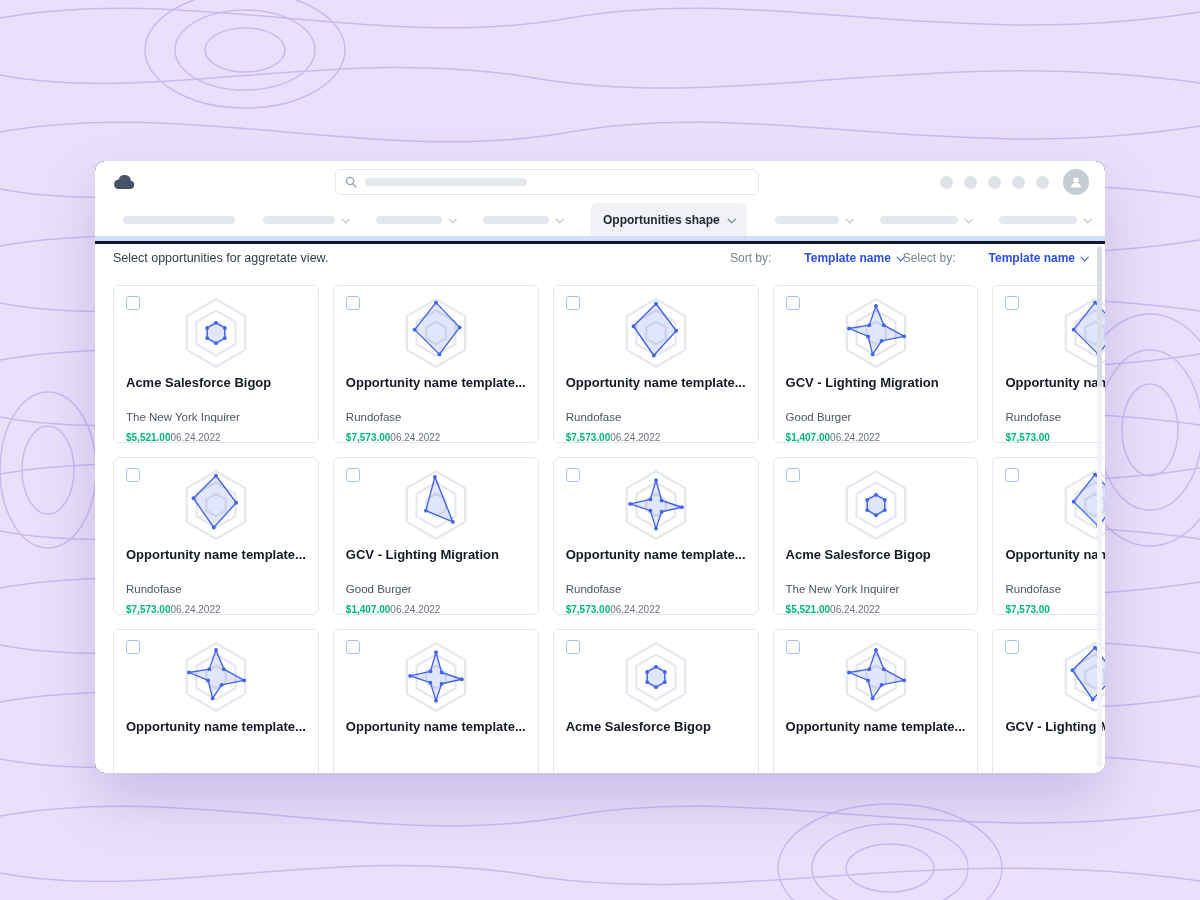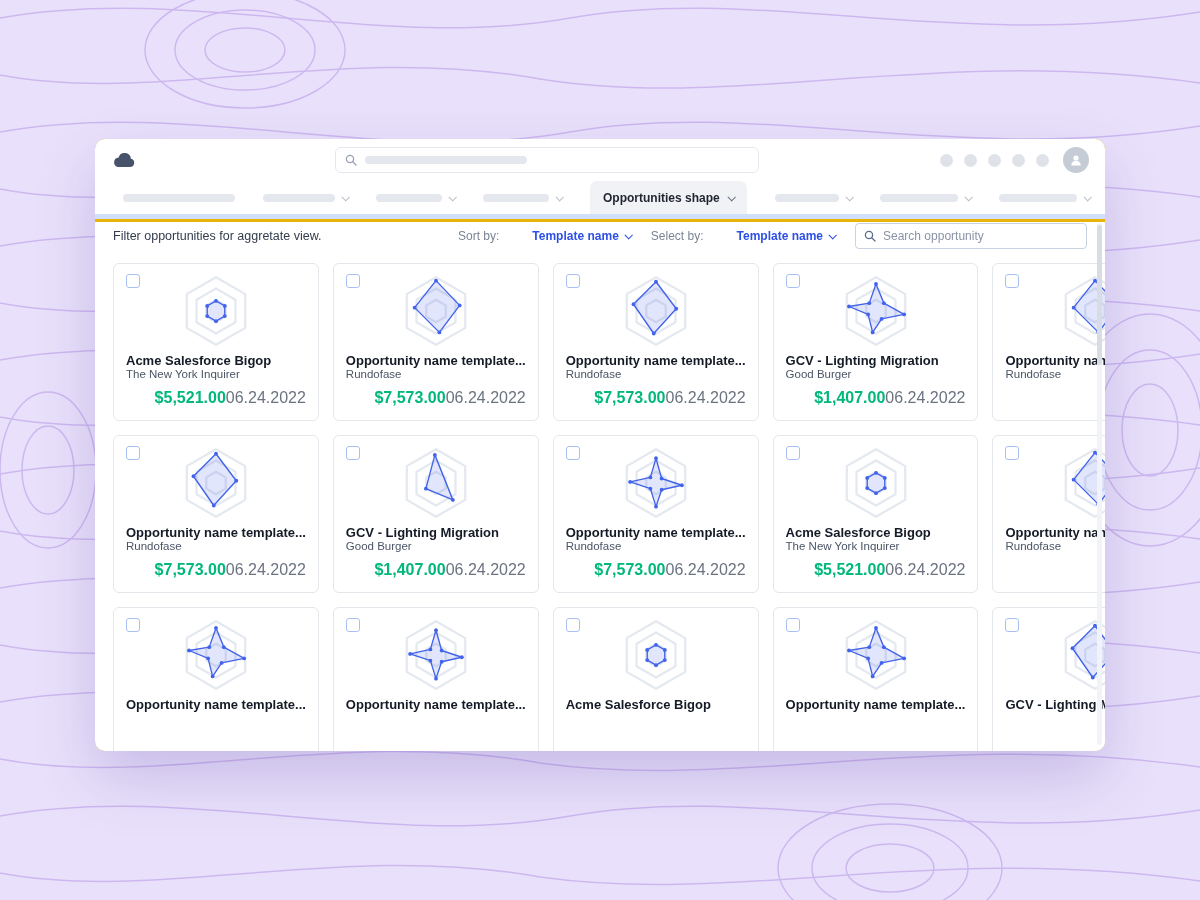--- a/index.html
+++ b/index.html
@@ -6,22 +6,22 @@
   html,body { width:1200px; height:900px; overflow:hidden; }
   body {
     background:#e9e1fb;
     font-family:"Liberation Sans", sans-serif;
     position:relative;
   }
   .bg-svg { position:absolute; inset:0; }
 
   
   .window {
-    position:absolute; left:95px; top:139px; width:1010px; height:612px;
-    background:#eab308; border-radius:10px; overflow:hidden;
+    position:absolute; left:95px; top:161px; width:1010px; height:612px;
+    background:#0f172a; border-radius:10px; overflow:hidden;
     box-shadow:0 26px 60px rgba(84,56,160,.22);
   }
 
   
   .topbar { height:42px; display:flex; align-items:center; padding:0 16px; background:#fff; }
   .logo { width:26px; height:20px; flex:0 0 auto; }
   .search-shell {
     margin-left:198px; width:424px; height:26px;
     border:1px solid #e3e7ee; border-radius:6px;
     display:flex; align-items:center; gap:8px; padding:0 9px;
@@ -52,39 +52,39 @@
   .content { padding:0 18px; height:532px; position:relative; background:#fff; }
   .tabsrow { height:40px; display:flex; align-items:stretch; }
   .tab { display:flex; align-items:center; gap:7px; font-size:13px; cursor:pointer; }
   .tab-overview { color:#2d50e6; font-weight:700; border-bottom:2px solid #2d50e6; padding:0 2px; margin-right:28px; }
   .tab-settings { color:#273042; font-weight:700; padding:0 2px; }
   .gear { font-size:14px; color:#6d7686; line-height:1; }
   .results { margin-left:auto; align-self:center; font-size:12px; color:#6b7280; }
 
   .subheader { margin-top:3px; display:flex; align-items:center; height:28px; }
   .prompt { font-size:12.5px; color:#323c4d; }
-  .controls { margin-left:auto; display:flex; align-items:center; gap:20px; }
+  .controls { margin-left:auto; display:flex; align-items:center; }
   .ctl { display:flex; align-items:center; gap:6px; cursor:pointer; }
   .ctl-label { font-size:12px; color:#7b8494; }
   .ctl-value { font-size:12px; color:#2d50e6; font-weight:700;margin-left:27px; }
   .searchbox {
     width:232px; height:26px; border:1px solid #c9d2e0; border-radius:4px;
     display:flex; align-items:center; padding:0 8px; gap:7px; background:#fff;
   }
   .searchbox input { border:none; outline:none; flex:1; font-size:12px; color:#334155; font-family:inherit; background:transparent; }
   .searchbox input::placeholder { color:#8a93a6; }
 
   
   .grid { margin-top:13px; display:grid; grid-template-columns:repeat(5,1fr); gap:14px; }
   .card { border:1px solid #e4e7ec; border-radius:6px; background:#fff; padding:10px 12px 9px; position:relative; height:158px; }
   .checkbox { position:absolute; top:10px; left:12px; width:14px; height:14px; border:1.5px solid #a9c0f5; border-radius:3px; background:#fff; }
   .chart { display:flex; justify-content:center; margin-top:1px; }
   .card-title { margin-top:6px; font-size:13px; font-weight:700; color:#141a26; white-space:nowrap; overflow:hidden; text-overflow:ellipsis; }
-  .card-subtitle { margin-top:0; font-size:11.5px; color:#4b5565; }
-  .card-footer { margin-top:9px; display:flex; justify-content:flex-end; align-items:center; font-size:16px; }
+  .card-subtitle { margin-top:21px; font-size:11.5px; color:#4b5565; }
+  .card-footer { margin-top:9px; display:flex; justify-content:flex-start; align-items:center; font-size:10px; }
   .price { font-weight:700; }
   .date { color:#6b7280; }
 
   
   .scrollbar { position:absolute; right:3px; top:84px; bottom:6px; width:5px; border-radius:3px; background:#f1f3f6; }
   .scroll-thumb { position:absolute; top:2px; left:0; width:5px; height:140px; border-radius:3px; background:#d8dde5; }
 </style>
 </head>
 <body>
 
@@ -185,39 +185,32 @@
         <span class="chev"></span>
       </div>
   </div>
 
   <div class="strip"></div>
 
   <div class="content">
 
 
     <div class="subheader">
-      <div class="prompt">Filter opportunities for aggretate view.</div>
+      <div class="prompt">Select opportunities for aggretate view.</div>
       <div class="controls">
         <div class="ctl">
           <span class="ctl-label">Sort by:</span>
           <span class="ctl-value">Template name</span>
           <span class="chev blue"></span>
         </div>
         <div class="ctl">
           <span class="ctl-label">Select by:</span>
           <span class="ctl-value">Template name</span>
           <span class="chev blue"></span>
         </div>
-        <div class="searchbox">
-          <svg width="12" height="12" viewBox="0 0 12 12">
-            <circle cx="5" cy="5" r="3.6" fill="none" stroke="#5a6b8c" stroke-width="1.3"></circle>
-            <line x1="8" y1="8" x2="11" y2="11" stroke="#5a6b8c" stroke-width="1.3" stroke-linecap="round"></line>
-          </svg>
-          <input type="text" placeholder="Search opportunity" style="">
-        </div>
       </div>
     </div>
 
     <div class="grid">
   <div class="card">
     <span class="checkbox"></span>
     <div class="chart">
             <svg viewBox="-34 -32 68 64" width="96" height="72">
               <polygon points="0,-30 -25.98,-15 -25.98,15 0,30 25.98,15 25.98,-15" fill="none" stroke="#e4e8ef" stroke-width="2" stroke-linejoin="round"></polygon>
               <polygon points="0,-20 -17.32,-10 -17.32,10 0,20 17.32,10 17.32,-10" fill="none" stroke="#e4e8ef" stroke-width="2" stroke-linejoin="round"></polygon>

